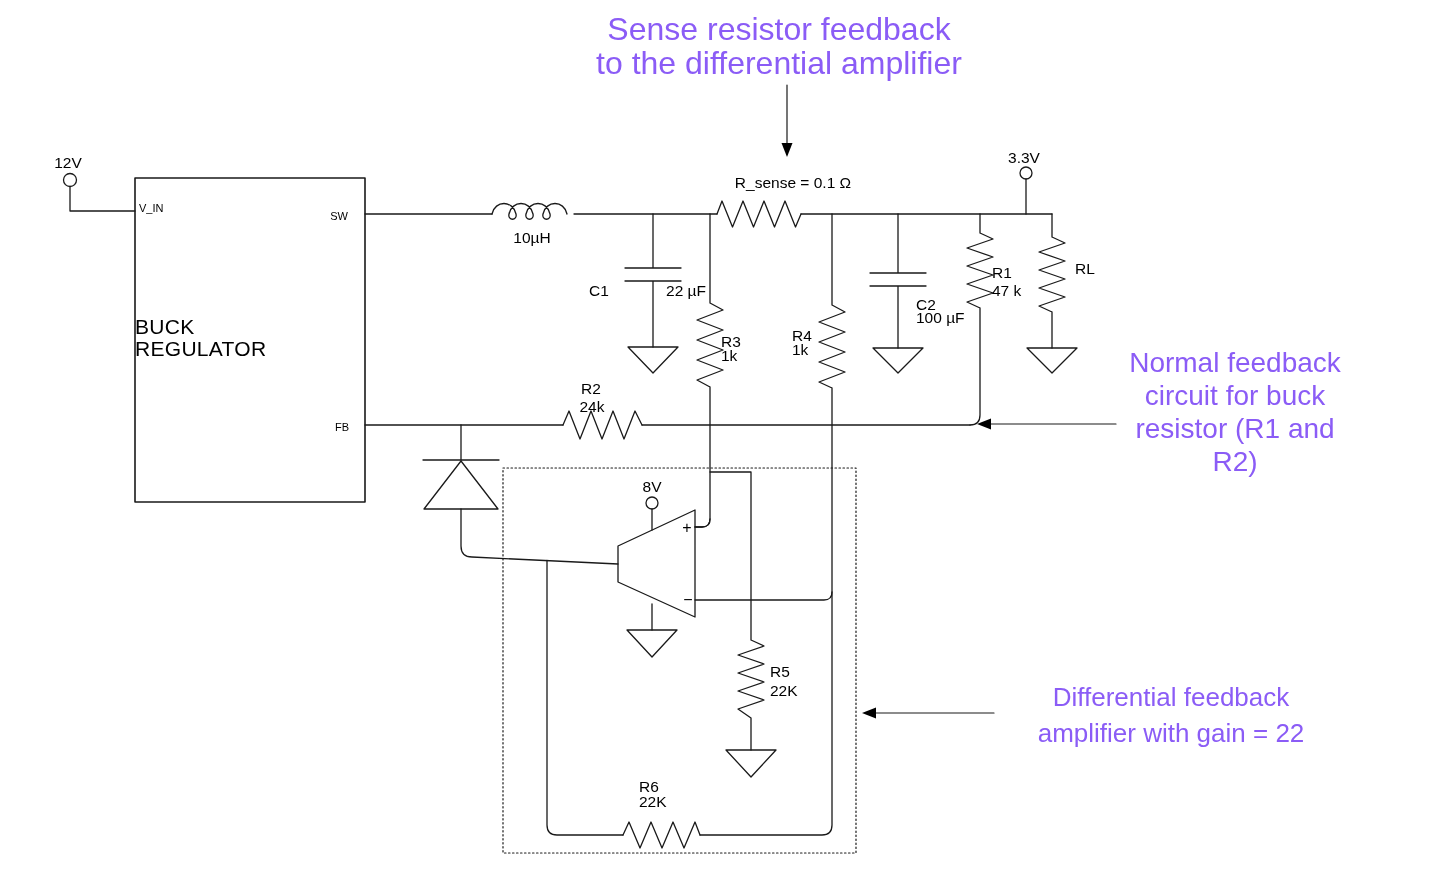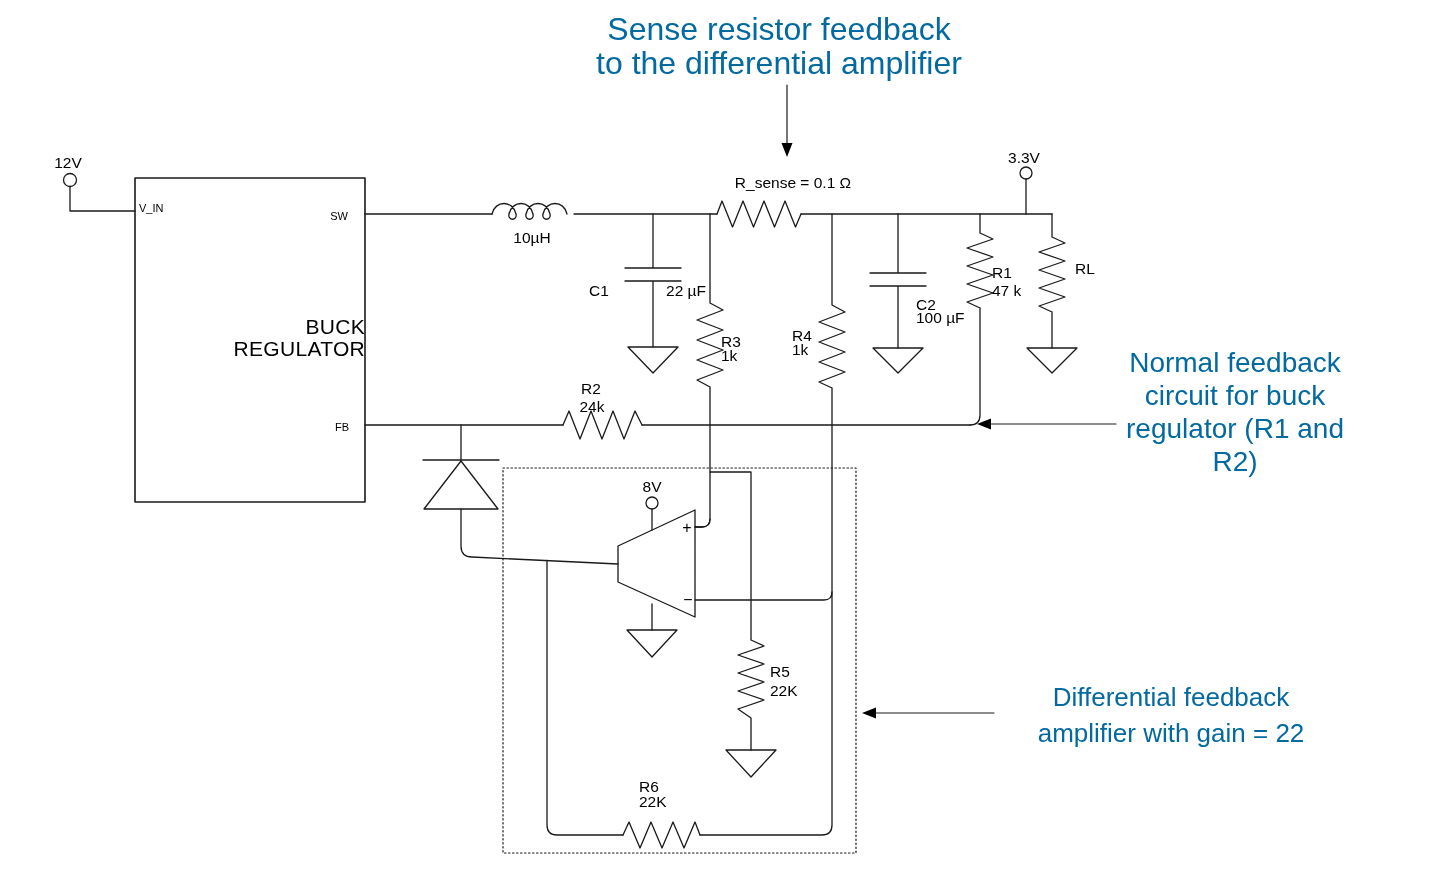--- a/index.html
+++ b/index.html
@@ -8,27 +8,27 @@
     font-family:"Liberation Sans", sans-serif;color:#000;overflow:hidden;
   }
   .canvas svg{position:absolute;left:0;top:0;}
   svg text{fill:#000000;font-family:"Liberation Sans", sans-serif;}
   .t15{font-size:15.5px;}
   .t11{font-size:11px;}
   .tmid{text-anchor:middle;}
   .tend{text-anchor:end;}
   .opsym{font-size:16px;}
   .ann{
-    position:absolute;text-align:center;white-space:pre-line;color:#0369a1;
+    position:absolute;text-align:center;white-space:pre-line;color:#8b5cf6;
   }
   .ann-sense{left:559px;top:12px;width:440px;font-size:32px;line-height:34px;}
   .ann-normal{left:1075px;top:346px;width:320px;font-size:28px;line-height:33px;}
   .ann-diff{left:1001px;top:679px;width:340px;font-size:26px;line-height:36px;}
   .buck-title{
-    position:absolute;left:135px;top:316px;width:230px;text-align:right;
+    position:absolute;left:135px;top:316px;width:230px;text-align:left;
     white-space:pre-line;font-size:21px;line-height:21.5px;letter-spacing:0.3px;
   }
 </style>
 </head>
 <body>
 
 <div class="canvas">
 
 <svg width="1456" height="890" viewBox="0 0 1456 890">
   <g fill="none" stroke="#1a1a1a" stroke-width="1.3" stroke-linejoin="round" stroke-linecap="round">
@@ -169,18 +169,18 @@
   <text class="opsym tmid" x="687" y="533">+</text>
   <text class="opsym tmid" x="688" y="605">−</text>
 </svg>
 
 <div class="buck-title">BUCK
 REGULATOR</div>
 <div class="ann ann-sense">Sense resistor feedback
 to the differential amplifier</div>
 <div class="ann ann-normal">Normal feedback
 circuit for buck
-regulator (R1 and
+resistor (R1 and
 R2)</div>
 <div class="ann ann-diff">Differential feedback
 amplifier with gain = 22</div>
 
 </div>
 
 </body></html>

